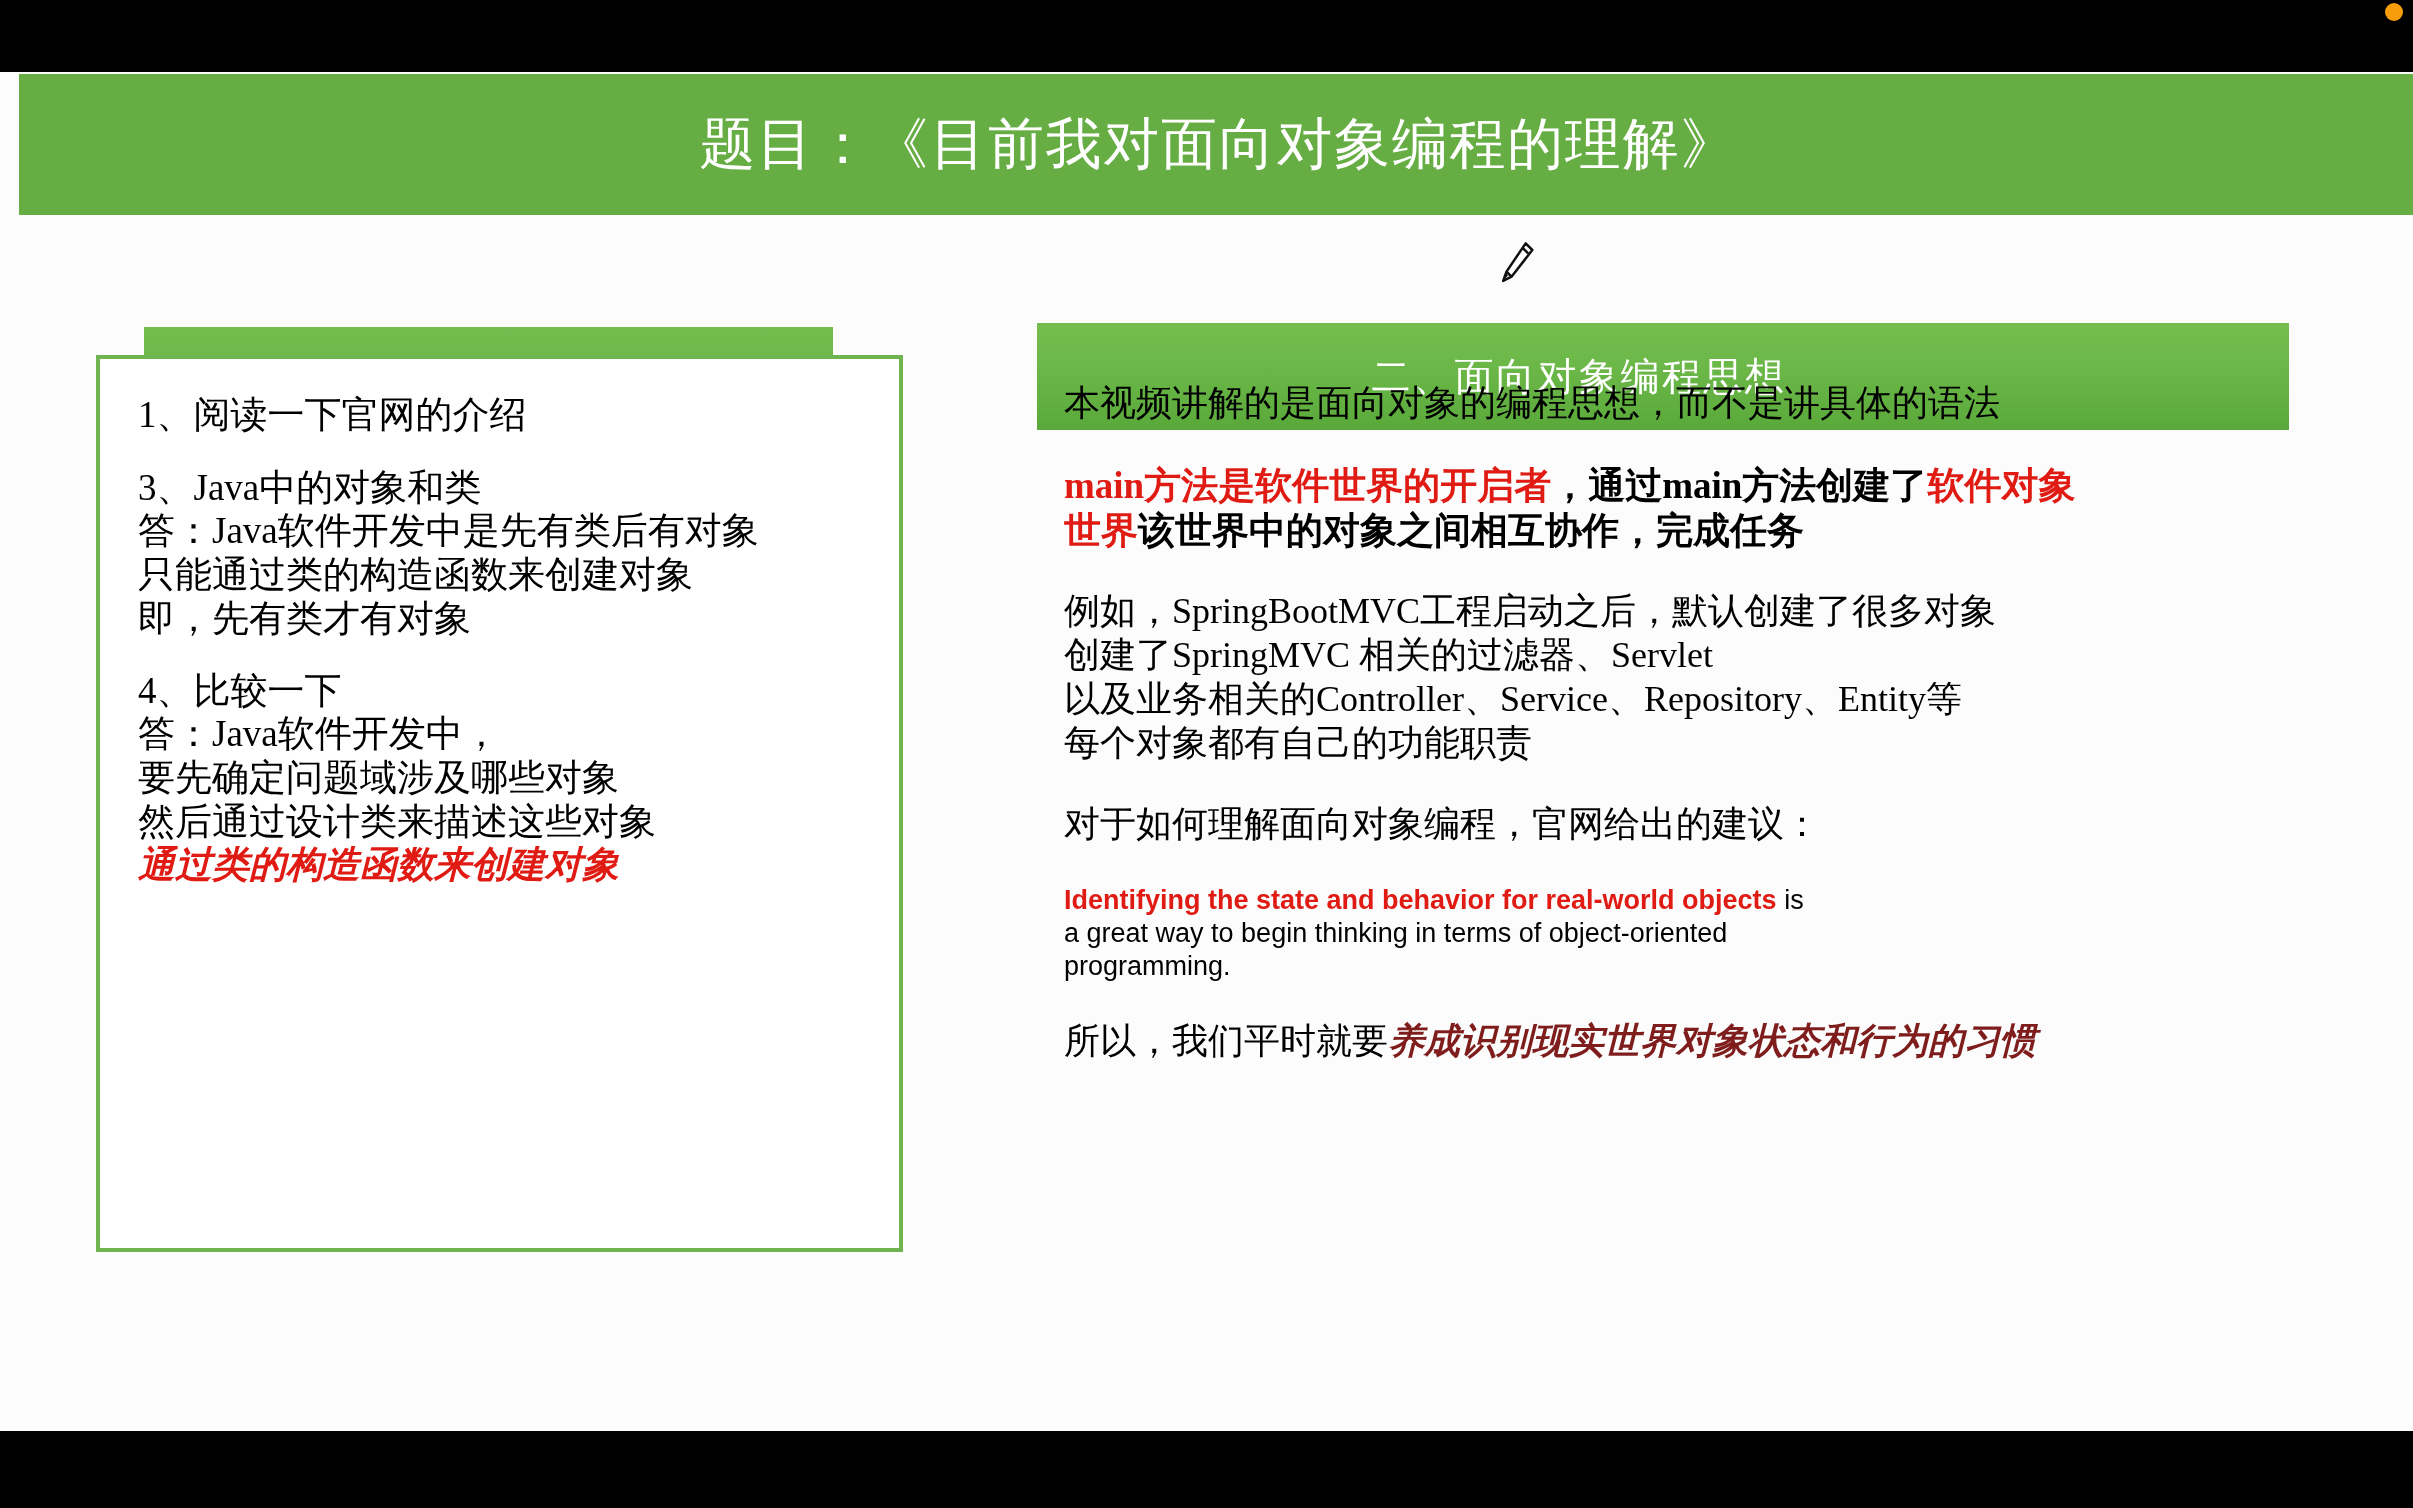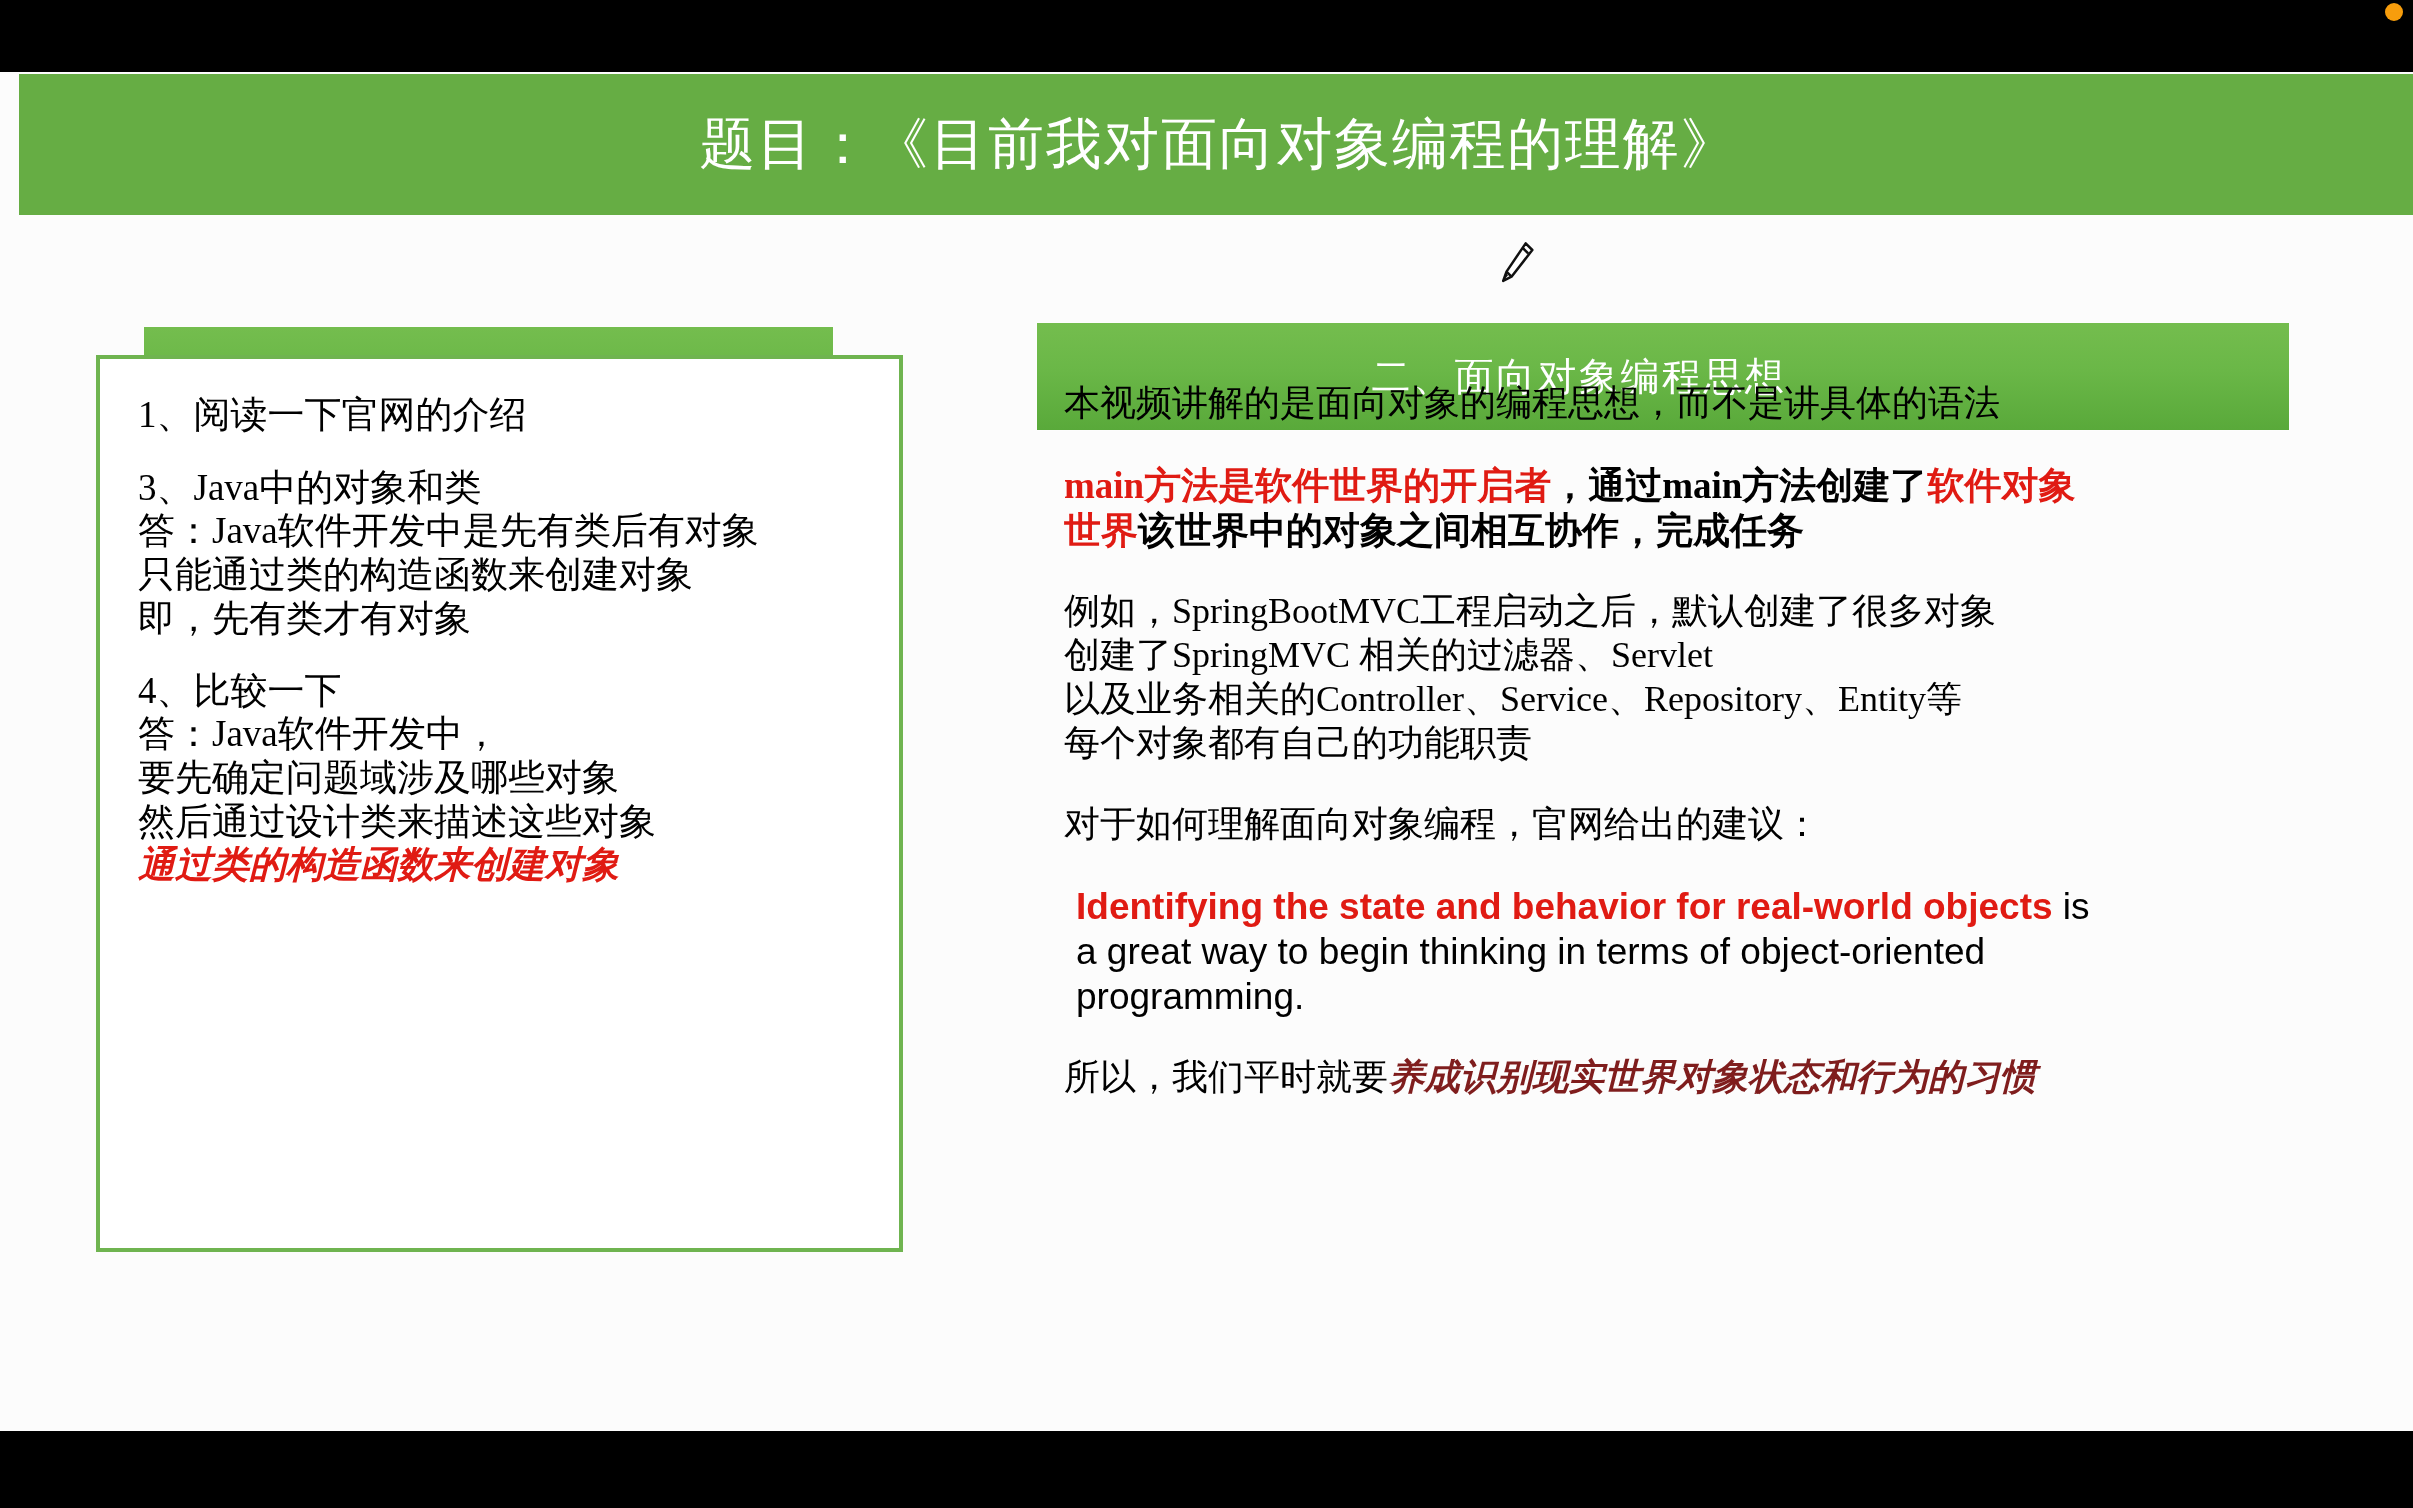--- a/index.html
+++ b/index.html
@@ -138,21 +138,21 @@
     font-size: 36px;
     line-height: 1.22;
     color: #000000;
     margin: 0 0 37px 0;
     font-family: "Liberation Serif", "DejaVu Serif", serif;
   }
   .para:last-child { margin-bottom: 0; }
   .para .line { display: block; white-space: nowrap; }
   .para .red { color: #e01b13; }
   .para.bold-mix { font-weight: bold; font-size: 37px; font-family: Liberation Serif, serif; }
-  .para.english { font-family: "Liberation Sans", "DejaVu Sans", sans-serif; font-size: 37px; margin-left: 12px; }
+  .para.english { font-family: "Liberation Sans", "DejaVu Sans", sans-serif; font-size: 27px; }
   .para.english .red { color: #e01b13; font-weight: bold; }
   .para.final .red { color: #7f1d1d; font-weight: bold; font-style: italic; }
 
   
   #rec-dot {
     position: absolute;
     left: 2385px;
     top: 2.5px;
     width: 18.4px;
     height: 18.4px;

